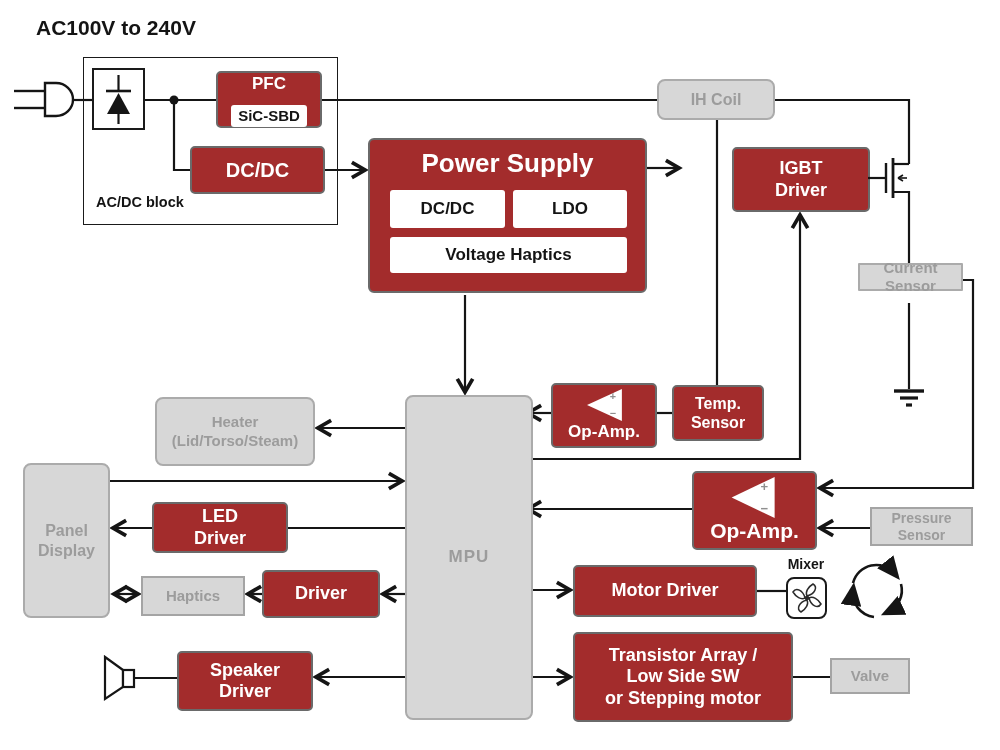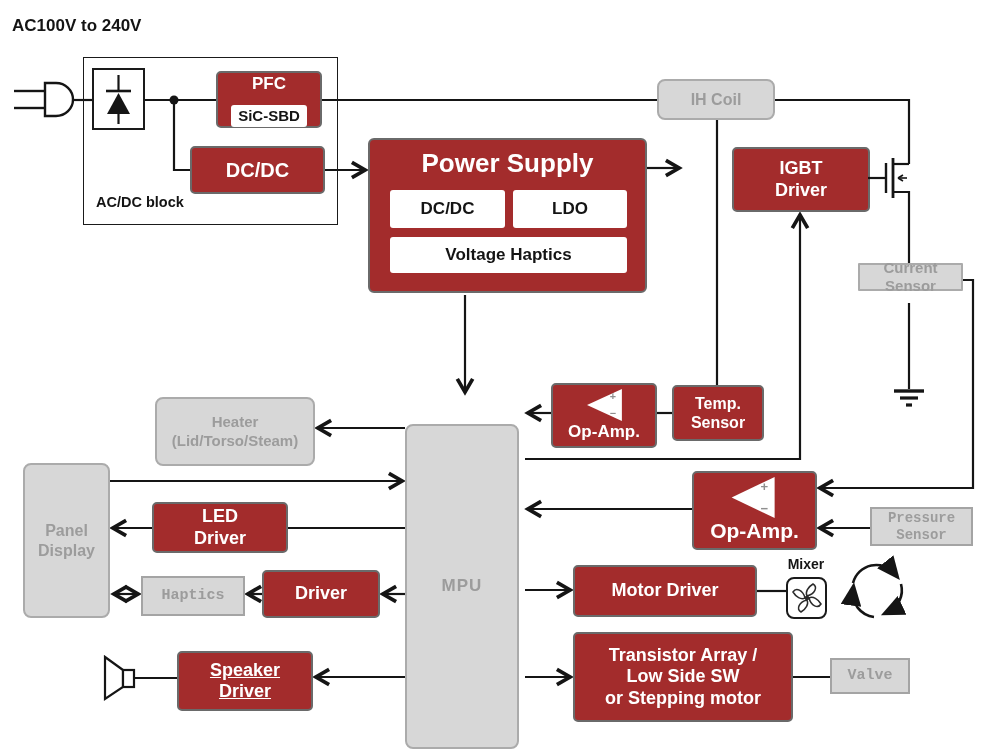--- a/index.html
+++ b/index.html
@@ -7,21 +7,21 @@
     font-family:"Liberation Sans","DejaVu Sans",sans-serif;
     font-weight:700;
     background:#ffffff;
   }
   #canvas{position:relative;width:1000px;height:750px;background:#fff;overflow:hidden;}
   svg.layer{position:absolute;left:0;top:0;pointer-events:none;}
   .box{position:absolute;box-sizing:border-box;display:flex;flex-direction:column;
        align-items:center;justify-content:center;text-align:center;}
   .red{background:#A32C2C;border:2px solid #6A6A6A;border-radius:5px;color:#fff;}
   .grayR{background:#D7D7D7;border:2px solid #ABABAB;border-radius:8px;color:#9C9C9C;}
-  .grayS{background:#D7D7D7;border:2px solid #A4A4A4;border-radius:0;color:#9C9C9C;font-family:Liberation Mono, monospace;}
+  .grayS{background:#D7D7D7;border:2px solid #A4A4A4;border-radius:0;color:#9C9C9C;}
   .outline{border:2px solid #1A1A1A;background:transparent;}
   .whitebox{background:#fff;border-radius:3px;color:#141414;}
   .t26{font-size:26px;} .t20{font-size:20px;} .t18{font-size:18px;line-height:1.18;text-align:center;}
   .t17{font-size:17px;line-height:1.18;} .t16{font-size:16px;line-height:1.2;}
   .t15{font-size:15px;line-height:1.22;} .t14{font-size:14px;line-height:1.2;}
   .lbl{position:absolute;color:#141414;}
   .opamp-label{color:#fff;}
 </style>
 </head>
 <body>
@@ -73,21 +73,21 @@
       <path d="M405 677 H317" marker-end="url(#arr)"></path>
       <path d="M134 678 H177"></path>
 
       <path d="M525 590 H569" marker-end="url(#arr)"></path>
       <path d="M757 591 H786"></path>
       <path d="M525 677 H569" marker-end="url(#arr)"></path>
       <path d="M793 677 H830"></path>
     </g>
   </svg>
 
-  <div class="lbl" style="left:12px;top:16px;font-size:17px;">AC100V to 240V</div>
+  <div class="lbl" style="left:36px;top:16px;font-size:21px;">AC100V to 240V</div>
 
   <div class="box outline" style="left:83px;top:57px;width:255px;height:168px;border-width:1.5px;"></div>
   <div class="lbl" style="left:96px;top:194px;font-size:14.5px;">AC/DC block</div>
   <div class="box" style="left:92px;top:68px;width:53px;height:62px;background:#fff;border:2.5px solid #1a1a1a;"></div>
 
   <div class="box red" style="left:216px;top:71px;width:106px;height:57px;padding-top:2px;">
     <span class="t17">PFC</span>
     <span class="whitebox t15" style="margin-top:11px;padding:2px 7px;">SiC-SBD</span>
   </div>
 
@@ -141,21 +141,21 @@
       <text x="65" y="40" font-size="14" fill="#8F8F8F" text-anchor="middle">−</text>
     </svg>
     <span class="opamp-label" style="font-size:21px;">Op-Amp.</span>
   </div>
 
   <div class="box grayS t14" style="left:870px;top:507px;width:103px;height:39px;">
     <span>Pressure</span>
     <span>Sensor</span>
   </div>
 
-  <div class="box grayR t17" style="left:405px;top:395px;width:114px;height:325px;letter-spacing:1px;margin-top:29px;">
+  <div class="box grayR t17" style="left:405px;top:395px;width:128px;height:325px;letter-spacing:1px;">
     <span>MPU</span>
   </div>
 
   <div class="box grayR t15" style="left:155px;top:397px;width:160px;height:69px;">
     <span>Heater</span>
     <span>(Lid/Torso/Steam)</span>
   </div>
   <div class="box grayR t16" style="left:23px;top:463px;width:87px;height:155px;">
     <span>Panel</span>
     <span>Display</span>
@@ -163,21 +163,21 @@
   <div class="box red t18" style="left:152px;top:502px;width:136px;height:51px;">
     <span>LED</span>
     <span>Driver</span>
   </div>
   <div class="box grayS t15" style="left:141px;top:576px;width:104px;height:40px;">
     <span>Haptics</span>
   </div>
   <div class="box red t18" style="left:262px;top:570px;width:118px;height:48px;">
     <span>Driver</span>
   </div>
-  <div class="box red t18" style="left:177px;top:651px;width:136px;height:60px;text-decoration:underline;">
+  <div class="box red t18" style="left:177px;top:651px;width:136px;height:60px;">
     <span>Speaker</span>
     <span>Driver</span>
   </div>
 
   <div class="box red t18" style="left:573px;top:565px;width:184px;height:52px;">
     <span>Motor Driver</span>
   </div>
   <div class="lbl" style="left:776px;top:556px;width:60px;text-align:center;font-size:14px;">Mixer</div>
   <div class="box" style="left:786px;top:577px;width:41px;height:42px;background:#fff;border:2.5px solid #1a1a1a;border-radius:8px;">
     <svg width="32" height="32" viewBox="0 0 32 32">

